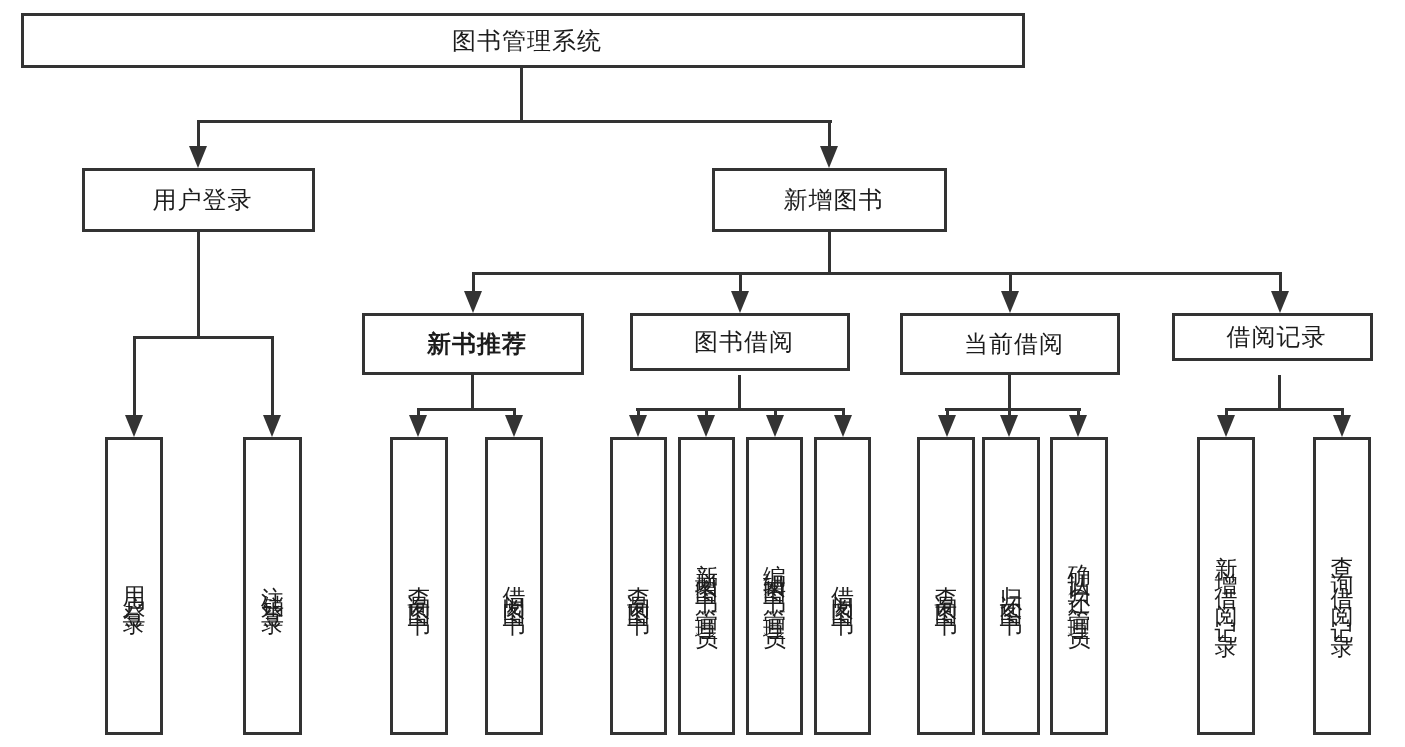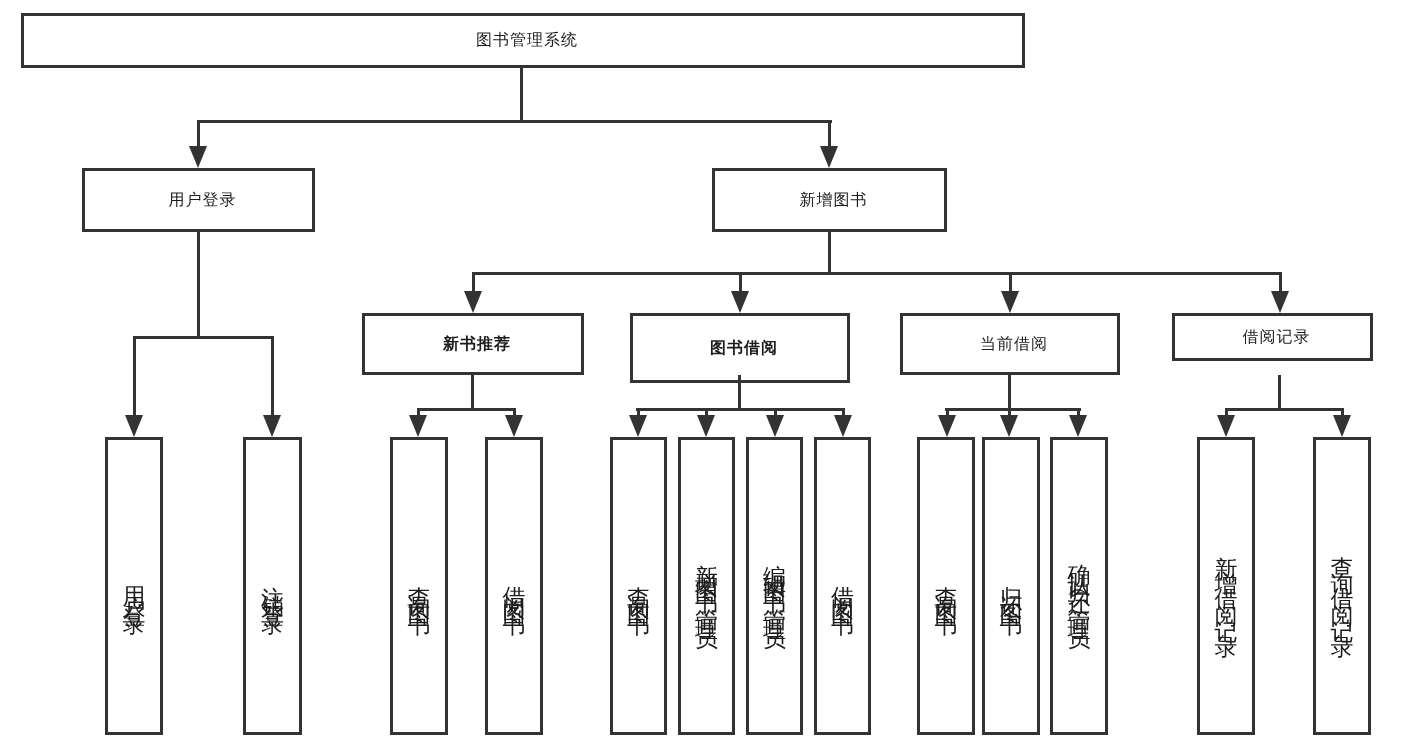--- a/index.html
+++ b/index.html
@@ -24,21 +24,21 @@
   .hbox,.vbox{
     position:absolute;
     box-sizing:border-box;
     border:3px solid var(--line);
     background:var(--background);
     display:flex;
     align-items:center;
     justify-content:center;
     color:var(--text);
   }
-  .hbox{font-size:16px;letter-spacing:1px;padding-left:8px;}
+  .hbox{font-size:24px;letter-spacing:1px;padding-left:8px;}
   .vbox{top:437px;height:298px;}
   .vtext{
     writing-mode:vertical-rl;
     text-orientation:mixed;
     font-size:23px;
     letter-spacing:9px;
     line-height:1;
     color:var(--text);
     white-space:nowrap;
   }
@@ -101,21 +101,21 @@
   <div class="vline" style="left:739px;top:272px;height:22px;"></div>
   <div class="arrow" style="left:731px;top:291px;"></div>
   <div class="vline" style="left:1009px;top:272px;height:22px;"></div>
   <div class="arrow" style="left:1001px;top:291px;"></div>
   <div class="vline" style="left:1279px;top:272px;height:22px;"></div>
   <div class="arrow" style="left:1271px;top:291px;"></div>
 
   <div class="hbox" style="left:362px;top:313px;width:222px;height:62px;font-weight:bold;">
     <span>新书推荐</span>
   </div>
-  <div class="hbox" style="left:630px;top:313px;width:220px;height:70px;font-weight:bold;">
+  <div class="hbox" style="left:630px;top:313px;width:220px;height:58px;">
     <span>图书借阅</span>
   </div>
   <div class="hbox" style="left:900px;top:313px;width:220px;height:62px;">
     <span>当前借阅</span>
   </div>
   <div class="hbox" style="left:1172px;top:313px;width:201px;height:48px;">
     <span>借阅记录</span>
   </div>
 
   <div class="vline" style="left:471px;top:375px;height:34px;"></div>

